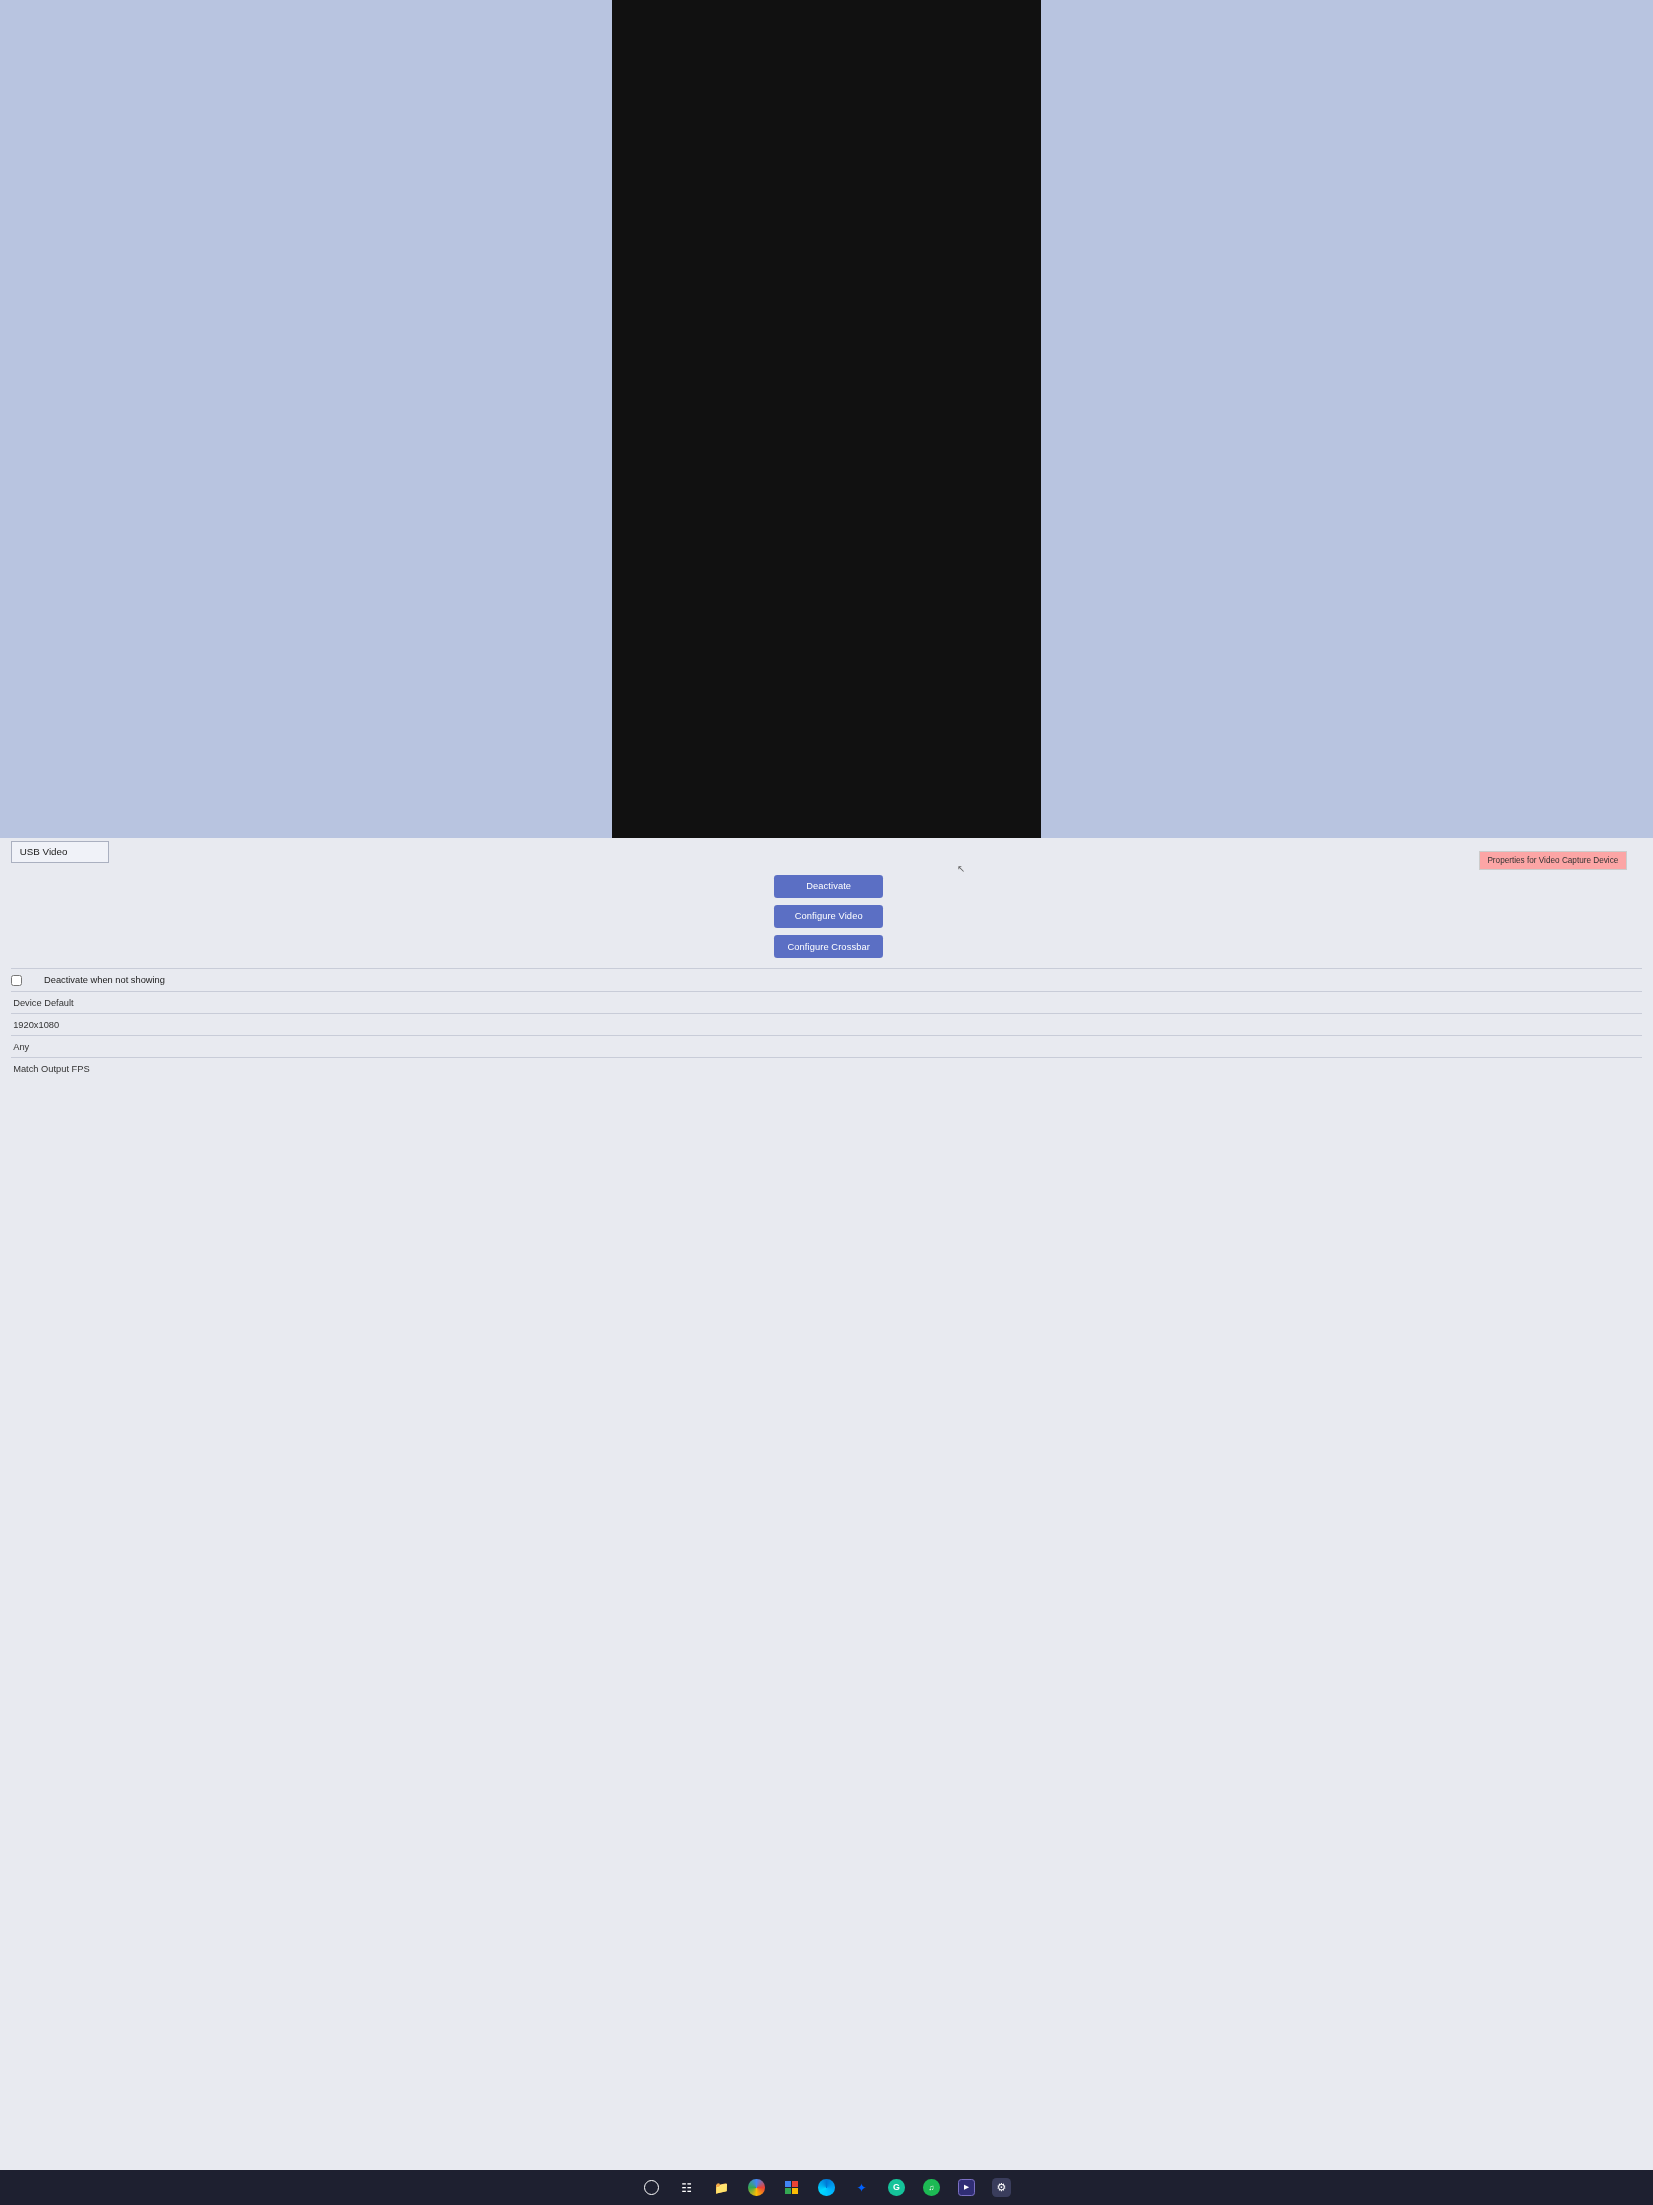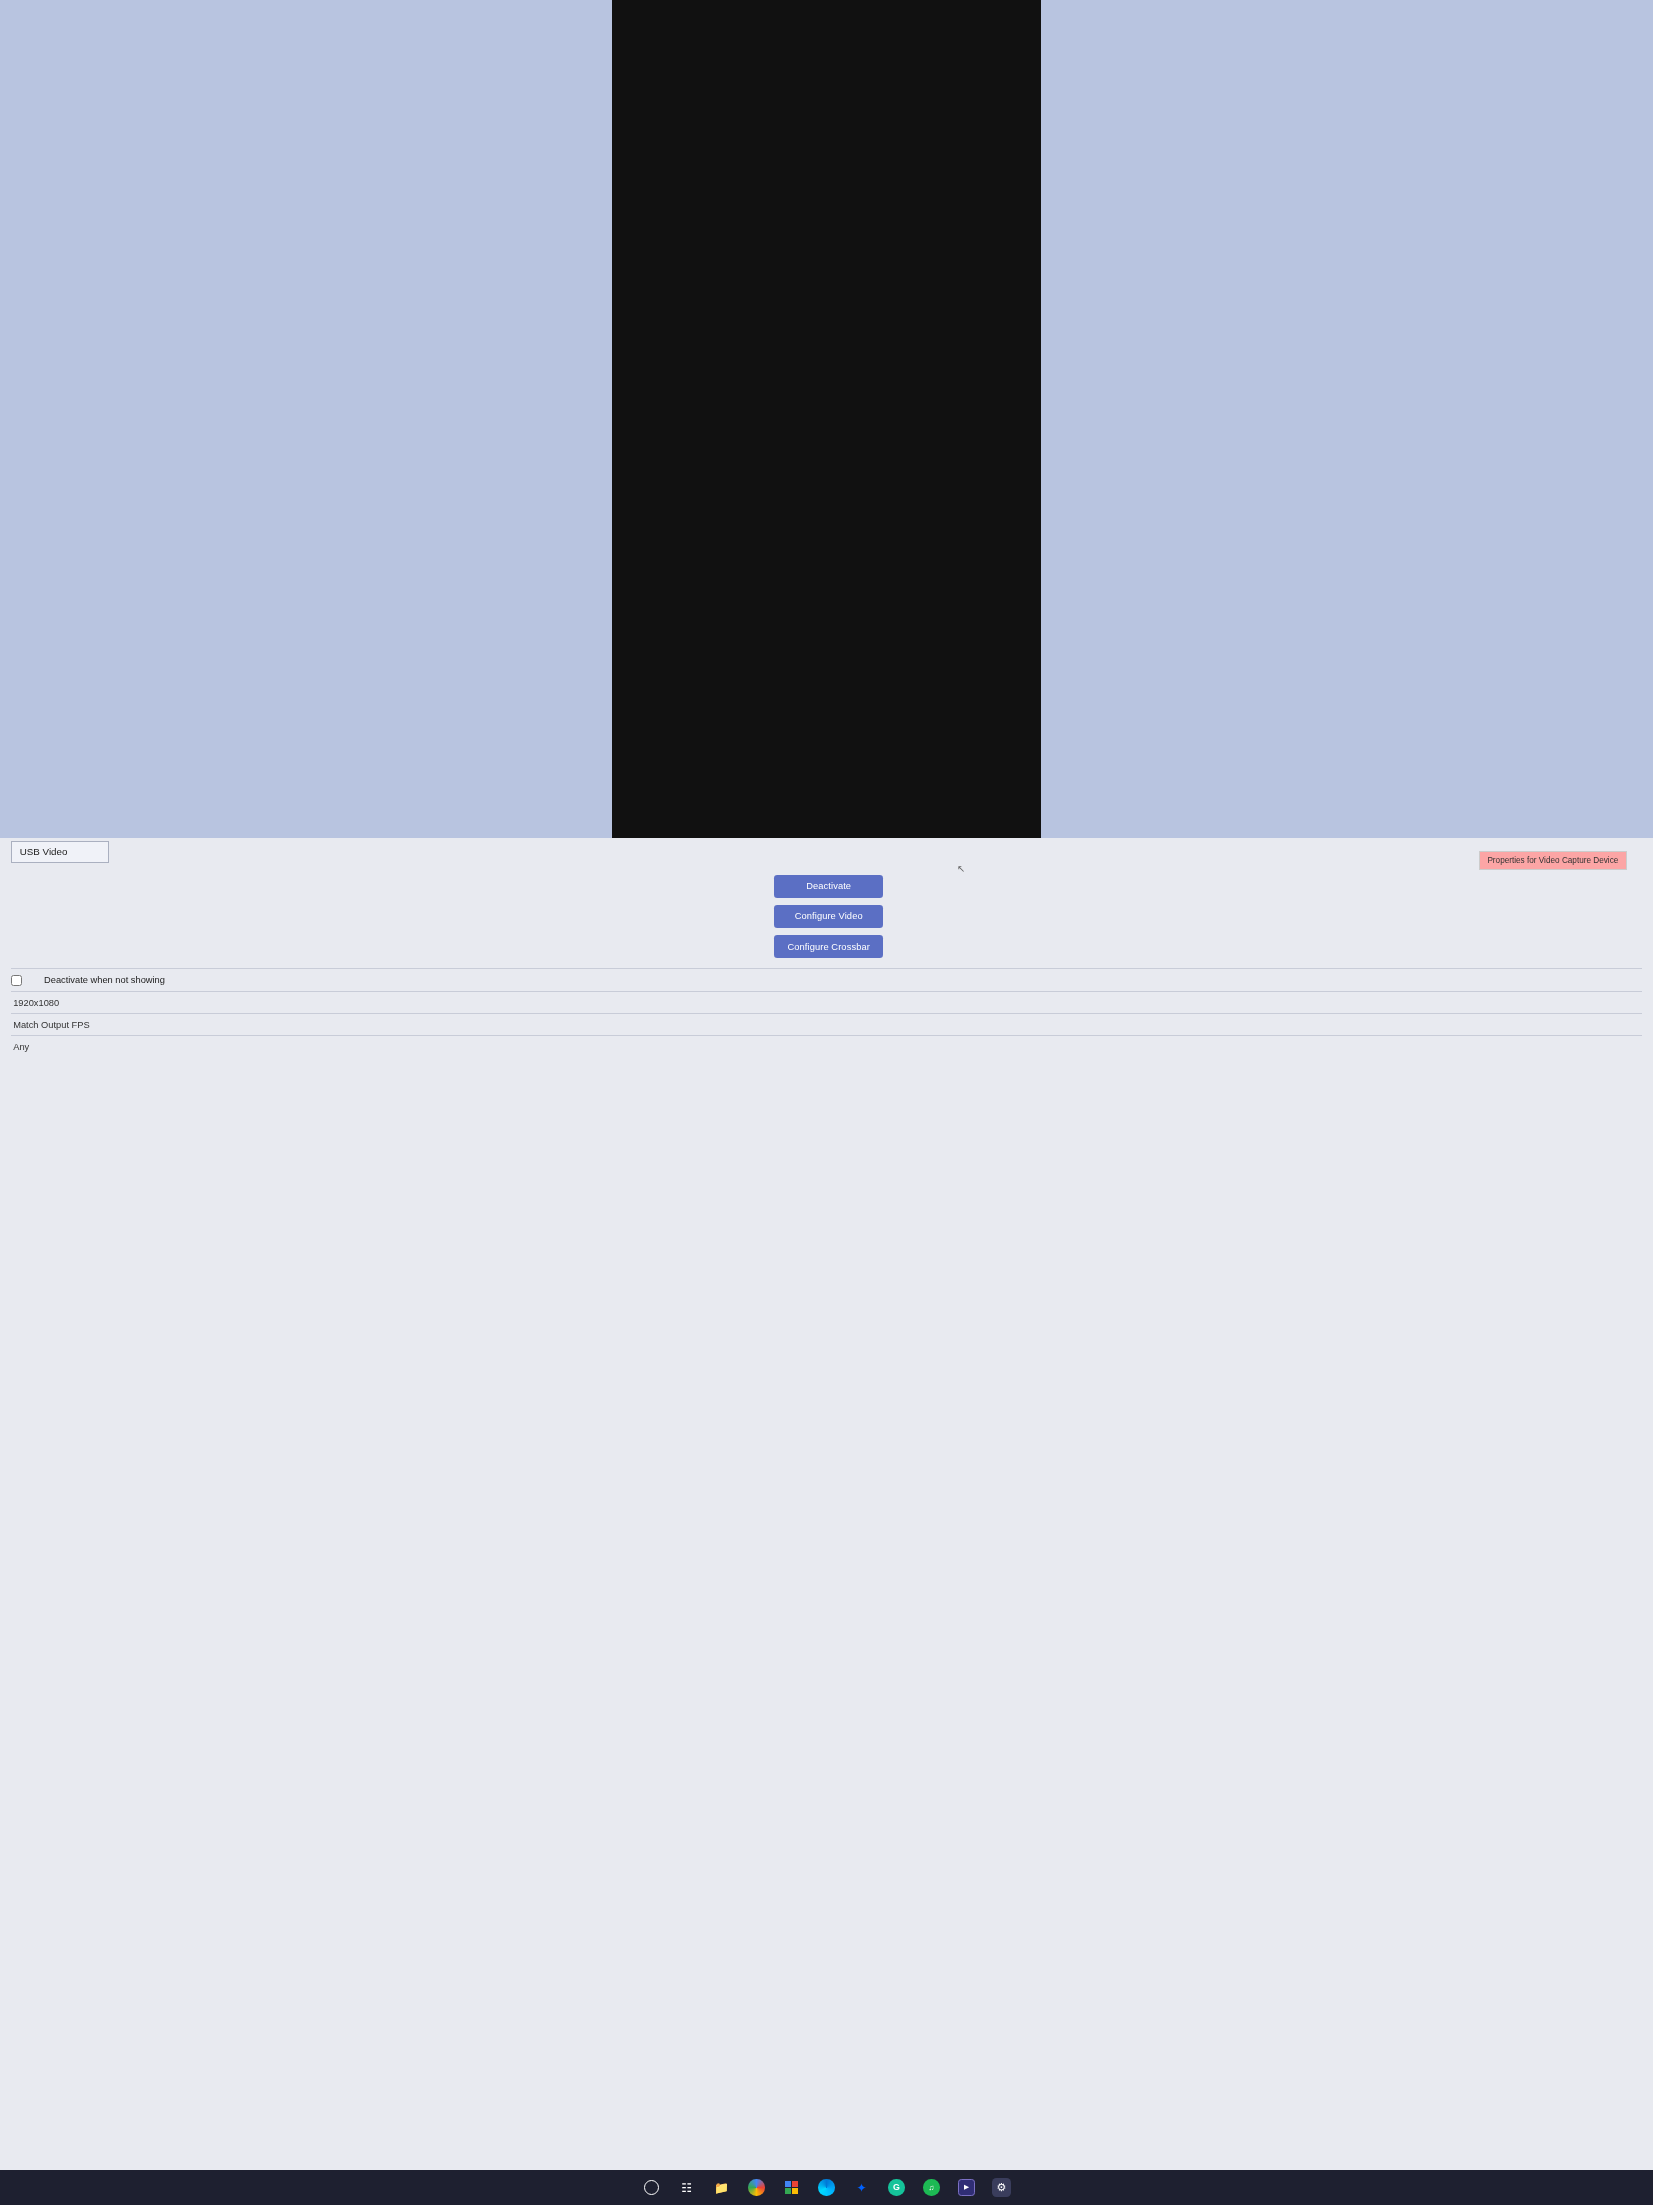--- a/index.html
+++ b/index.html
@@ -302,31 +302,34 @@
     <button class="action-btn">Deactivate</button>
     <button class="action-btn">Configure Video</button>
     <button class="action-btn">Configure Crossbar</button>
   </div>
 
   <div class="checkbox-row">
     <input type="checkbox" id="deactivate-cb" style="">
     <label class="checkbox-label" for="deactivate-cb">Deactivate when not showing</label>
   </div>
 
+  <div class="field-row">
+    <span class="field-value">Device Default</span>
+  </div>
 
   <div class="field-row">
     <span class="field-value">1920x1080</span>
   </div>
 
   <div class="field-row">
+    <span class="field-value">Any</span>
+  </div>
+
+  <div class="field-row">
     <span class="field-value">Match Output FPS</span>
-  </div>
-
-  <div class="field-row">
-    <span class="field-value">Any</span>
   </div>
 
 
 </div>
 
 <div class="taskbar">
 
   <div class="taskbar-icon">
     <div class="win-circle"></div>
   </div>

